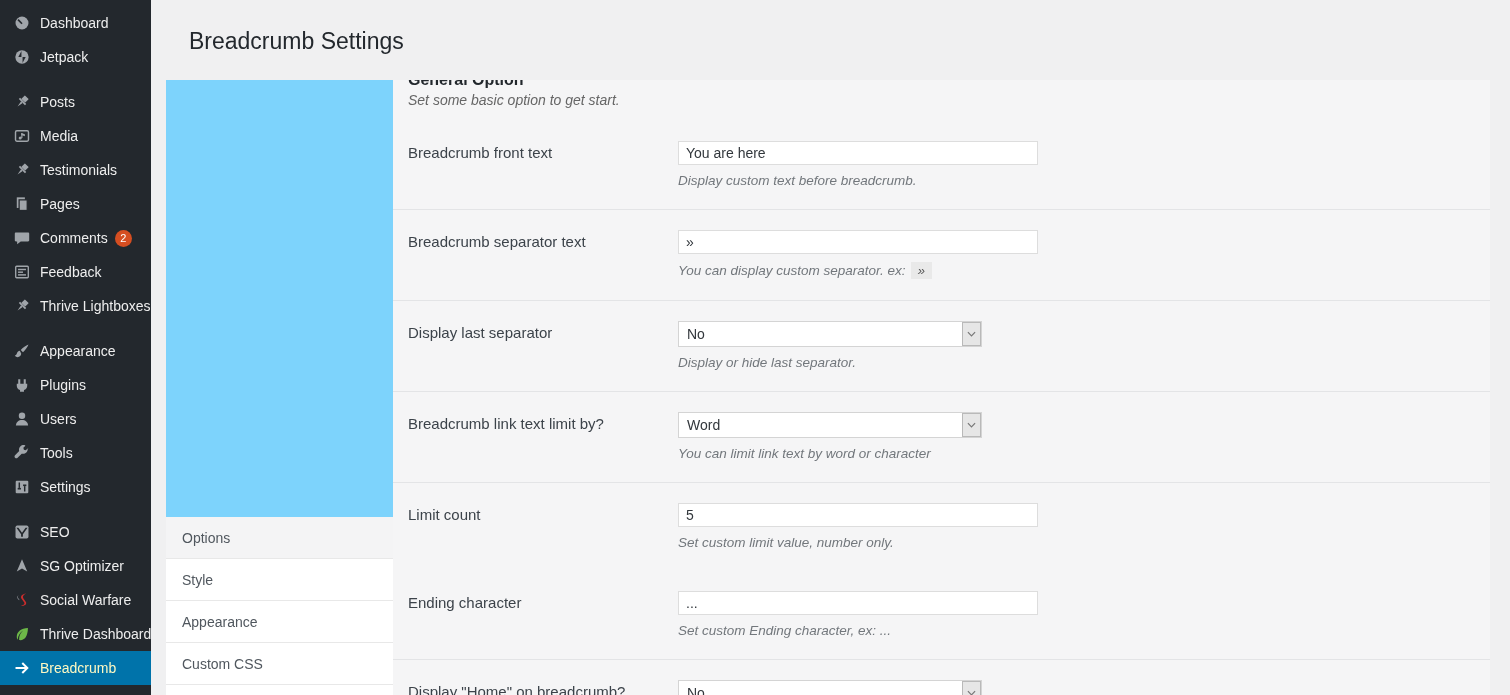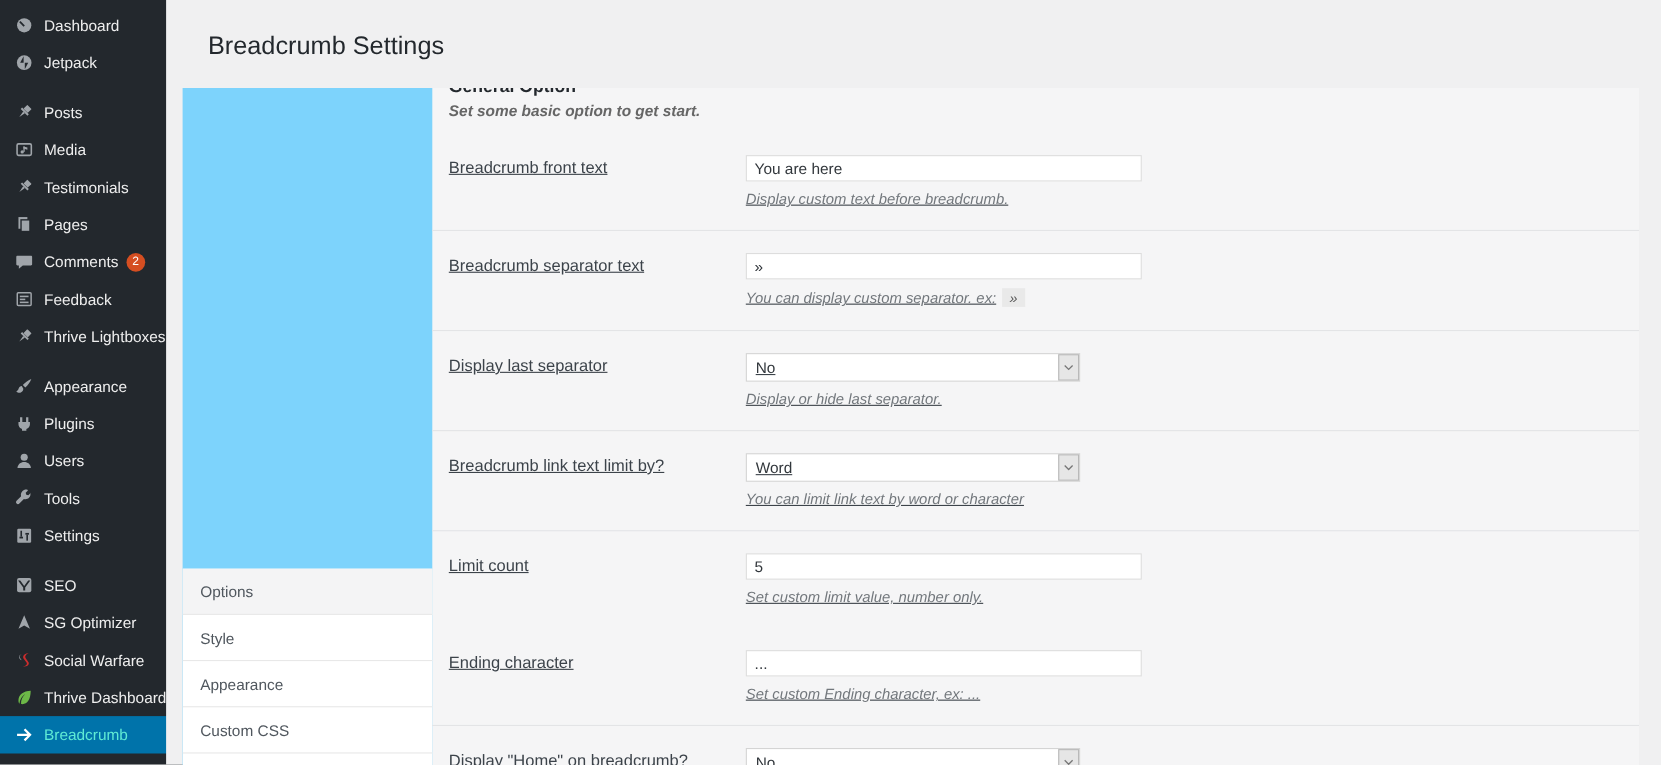--- a/index.html
+++ b/index.html
@@ -24,21 +24,21 @@
     padding-left: 12px;
     color: #eeeeee; font-size: 14px;
     cursor: pointer;
     white-space: nowrap;
   }
   .sb-ico {
     width: 19px; height: 19px; margin-right: 9px;
     display: inline-flex; align-items: center; justify-content: center;
     color: #a0a5aa; flex: 0 0 19px;
   }
-  .sb-item.active { background: #0073aa; color: #5eead4; }
+  .sb-item.active { background: #0073aa; color: #fef9c3; }
   .sb-item.active .sb-ico { color: #ffffff; }
   .sb-item.active::after {
     content: ""; position: absolute; right: 0; top: 50%; margin-top: -9px;
     border: 9px solid transparent; border-right-color: #f0f0f1;
   }
   .sb-sep { height: 11px; }
   .sb-badge {
     margin-left: 7px;
     min-width: 17px; height: 17px; padding: 0 4px;
     background: #d54e21; color: #fff;
@@ -69,28 +69,27 @@
     font-size: 14px; color: #50575e;
     border-bottom: 1px solid #e8e8e8;
     cursor: pointer;
   }
   .tab.active { background: #f4f4f5; }
 
   
   .form-area { flex: 1; background: #f5f5f6; }
   .section-head { padding: 13px 0 0 15px; }
   .section-head h2 { font-size: 16px; font-weight: bold; color: #23282d; }
-  .section-head p  { margin-top: 3px; font-size: 14px; font-style: italic; color: #666; font-weight: bold; }
+  .section-head p  { margin-top: 3px; font-size: 14px; font-style: italic; color: #666; }
 
   .rows { margin-top: 13px; }
   .row {
     display: flex;
     padding: 20px 0 21px 15px;
     border-bottom: 1px solid #e3e4e6;
-    text-decoration: underline;
   }
   .row.no-border { border-bottom: none; }
   .row-label { width: 270px; flex: 0 0 270px; font-size: 15px; color: #3c434a; padding-top: 3px; }
   .row-field { flex: 1; }
 
   .text-input {
     width: 360px; height: 24px;
     border: 1px solid #dddddd; background: #ffffff;
     font-family: "Liberation Sans", sans-serif;
     font-size: 14px; color: #32373c;

